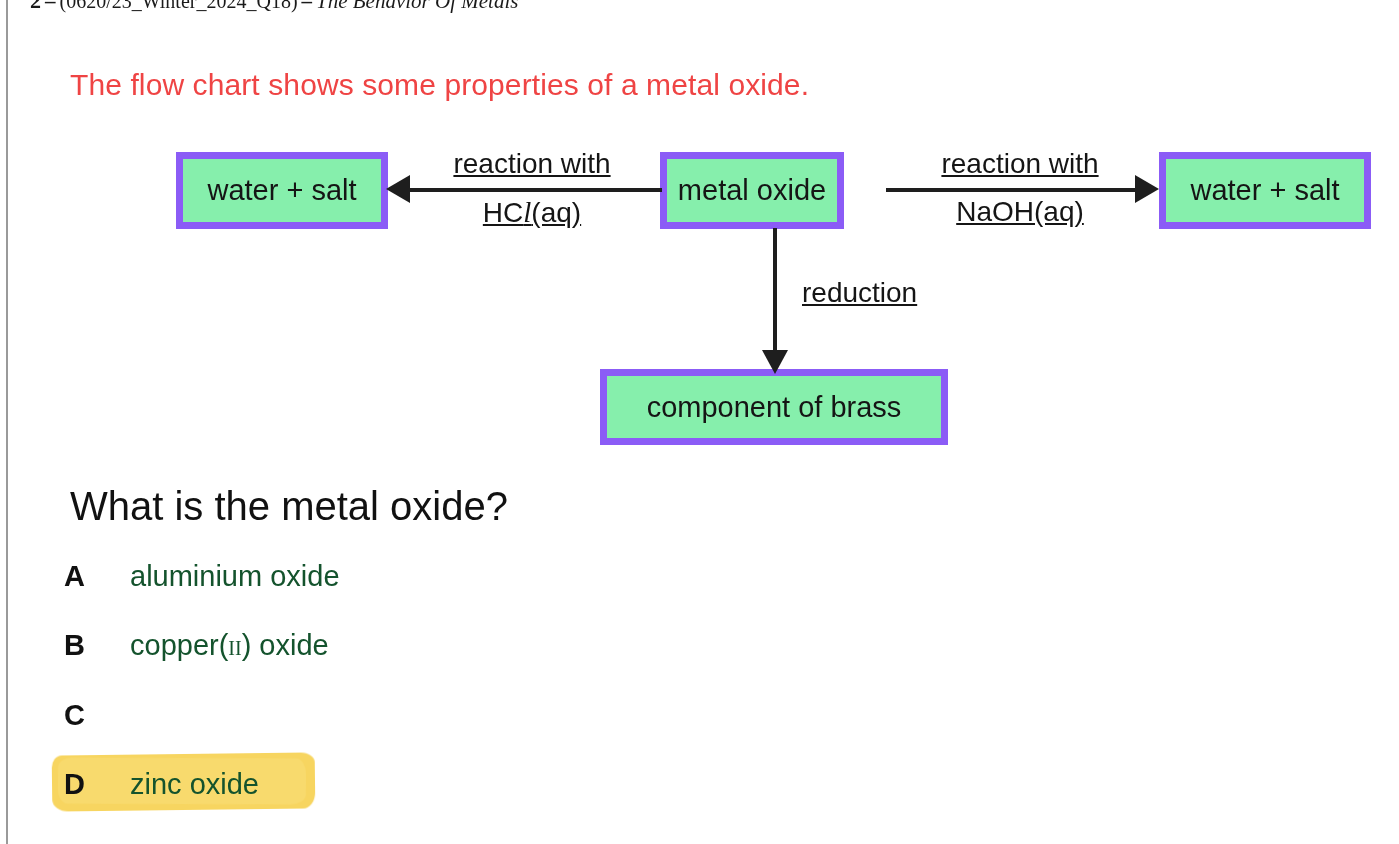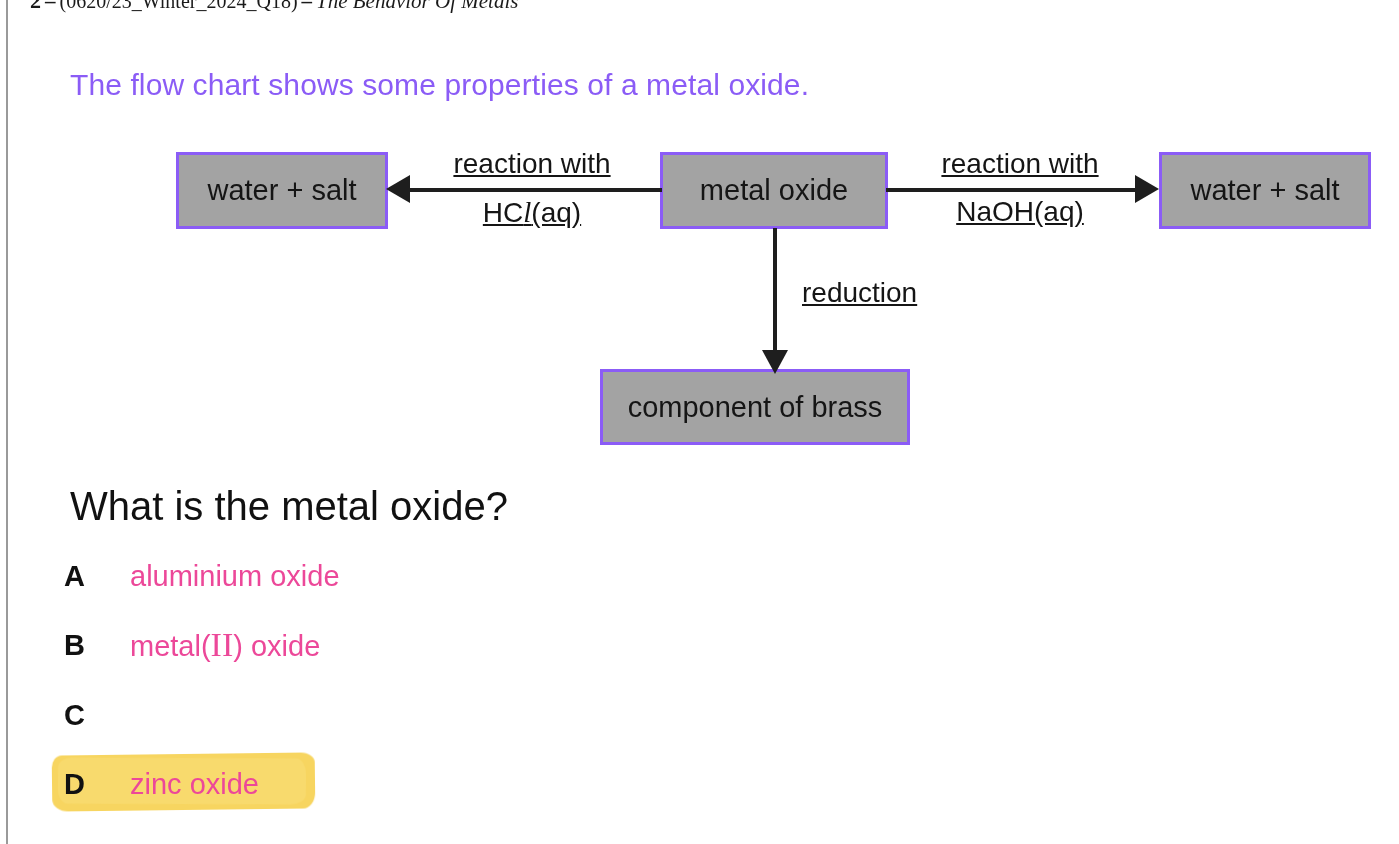--- a/index.html
+++ b/index.html
@@ -55,47 +55,47 @@
     font-size: 21px;
   }
 
   
   .stem {
     position: absolute;
     left: 70px;
     top: 68px;
     font-size: 30px;
     letter-spacing: 0.1px;
-    color: #8b5cf6;
+    color: #ef4444;
   }
 
   
   .flow {
     position: absolute;
     left: 0;
     top: 0;
     width: 1399px;
     height: 470px;
   }
   .fbox {
     position: absolute;
     box-sizing: border-box;
-    border: 3px solid #8b5cf6;
-    background: #a3a3a3;
+    border: 7px solid #8b5cf6;
+    background: #86efac;
     display: flex;
     align-items: center;
     justify-content: center;
     font-size: 29px;
     color: #151515;
     white-space: nowrap;
   }
   #box-left   { left: 176px;  top: 152px; width: 212px; height: 77px; }
-  #box-center { left: 660px;  top: 152px; width: 228px; height: 77px; }
+  #box-center { left: 660px;  top: 152px; width: 184px; height: 77px; }
   #box-right  { left: 1159px; top: 152px; width: 212px; height: 77px; }
-  #box-bottom { left: 600px;  top: 369px; width: 310px; height: 76px; }
+  #box-bottom { left: 600px;  top: 369px; width: 348px; height: 76px; }
 
   
   .hline {
     position: absolute;
     height: 4px;
     background: #1e1e1e;
     top: 188px;
   }
   #line-left  { left: 404px; width: 258px; }
   #line-right { left: 886px; width: 252px; }
@@ -186,25 +186,25 @@
   }
   .option .letter {
     display: inline-block;
     width: 66px;
     font-size: 29px;
     font-weight: bold;
     color: #111;
   }
   .option .otext {
     font-size: 29px;
-    color: #ec4899;
+    color: #14532d;
   }
   .option .rom {
     font-family: "Liberation Serif", serif;
-    font-size: 34px;
+    font-size: 20px;
   }
   #opt-a { top: 554px; }
   #opt-b { top: 623px; }
   #opt-c { top: 693px; }
   #opt-d { top: 762px; }
 
   
   .highlight {
     position: absolute;
     left: 52px;
@@ -271,21 +271,21 @@
 
   <div class="highlight"></div>
 
   <div class="option" id="opt-a">
     <span class="letter">A</span>
     <span class="otext">aluminium oxide</span>
   </div>
 
   <div class="option" id="opt-b">
     <span class="letter">B</span>
-    <span class="otext"><span>metal(</span><span class="rom">II</span><span>) oxide</span></span>
+    <span class="otext"><span>copper(</span><span class="rom">II</span><span>) oxide</span></span>
   </div>
 
   <div class="option" id="opt-c">
     <span class="letter">C</span>
   </div>
 
   <div class="option" id="opt-d">
     <span class="letter">D</span>
     <span class="otext">zinc oxide</span>
   </div>

